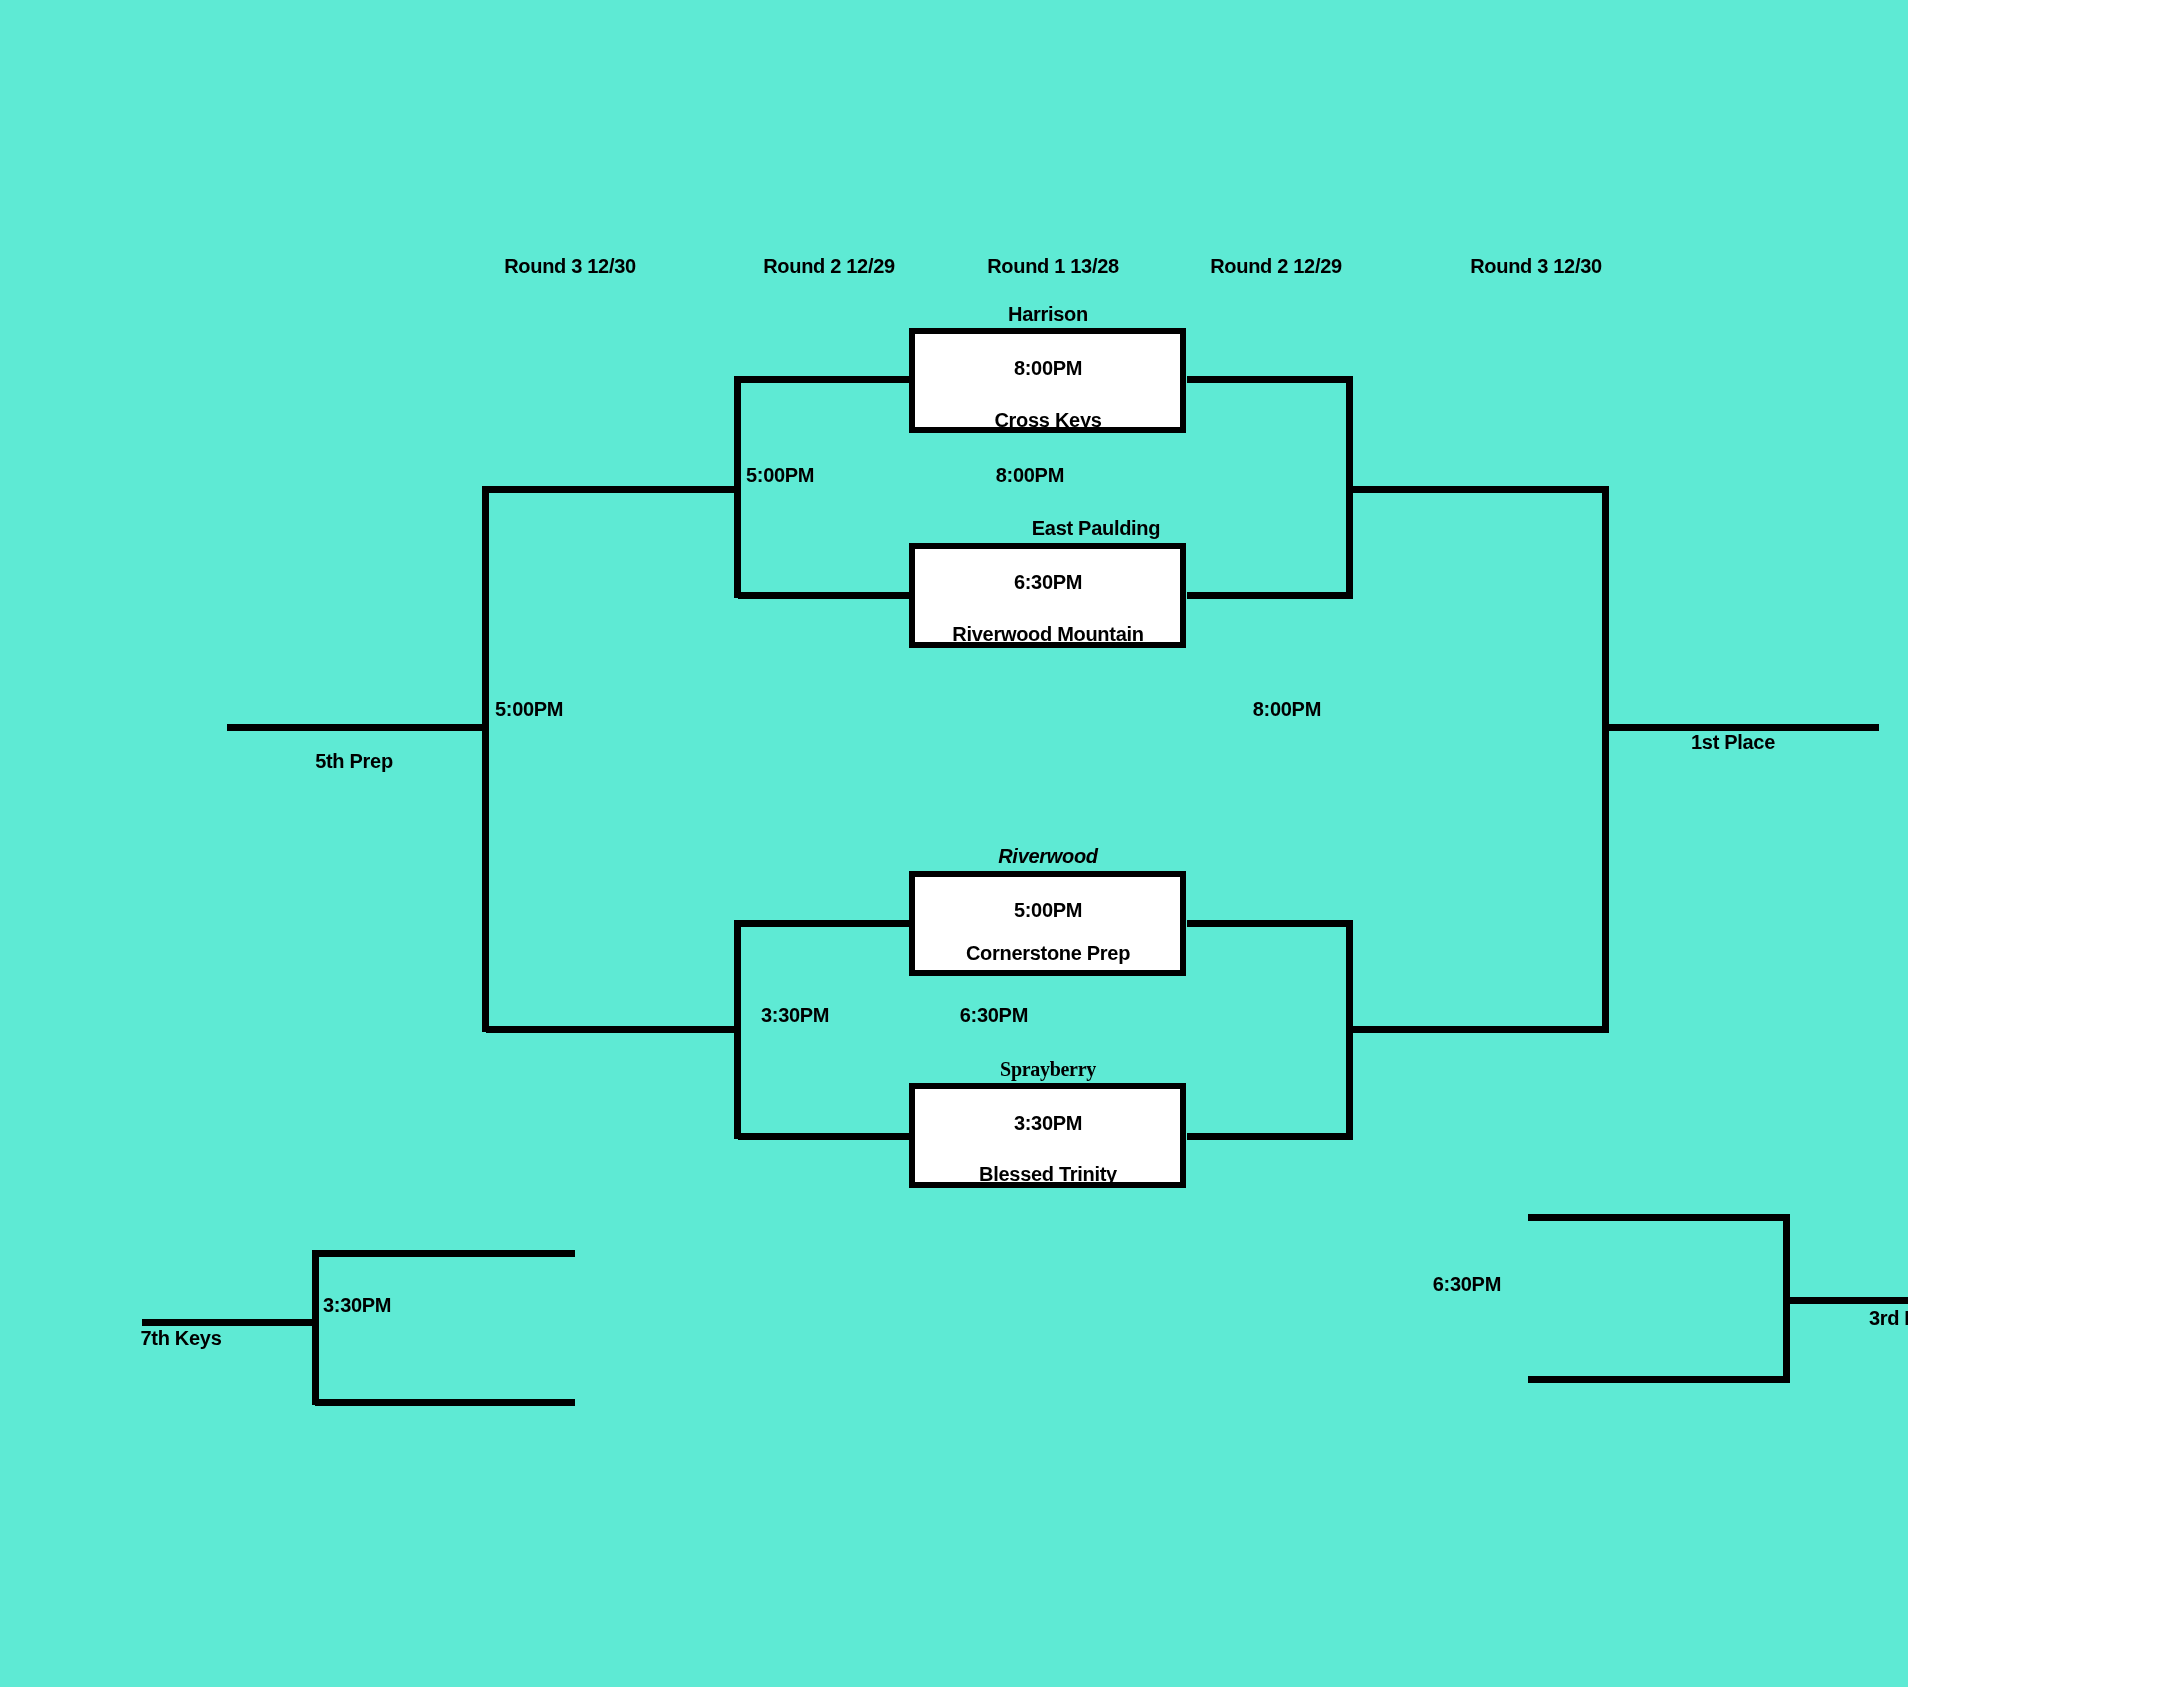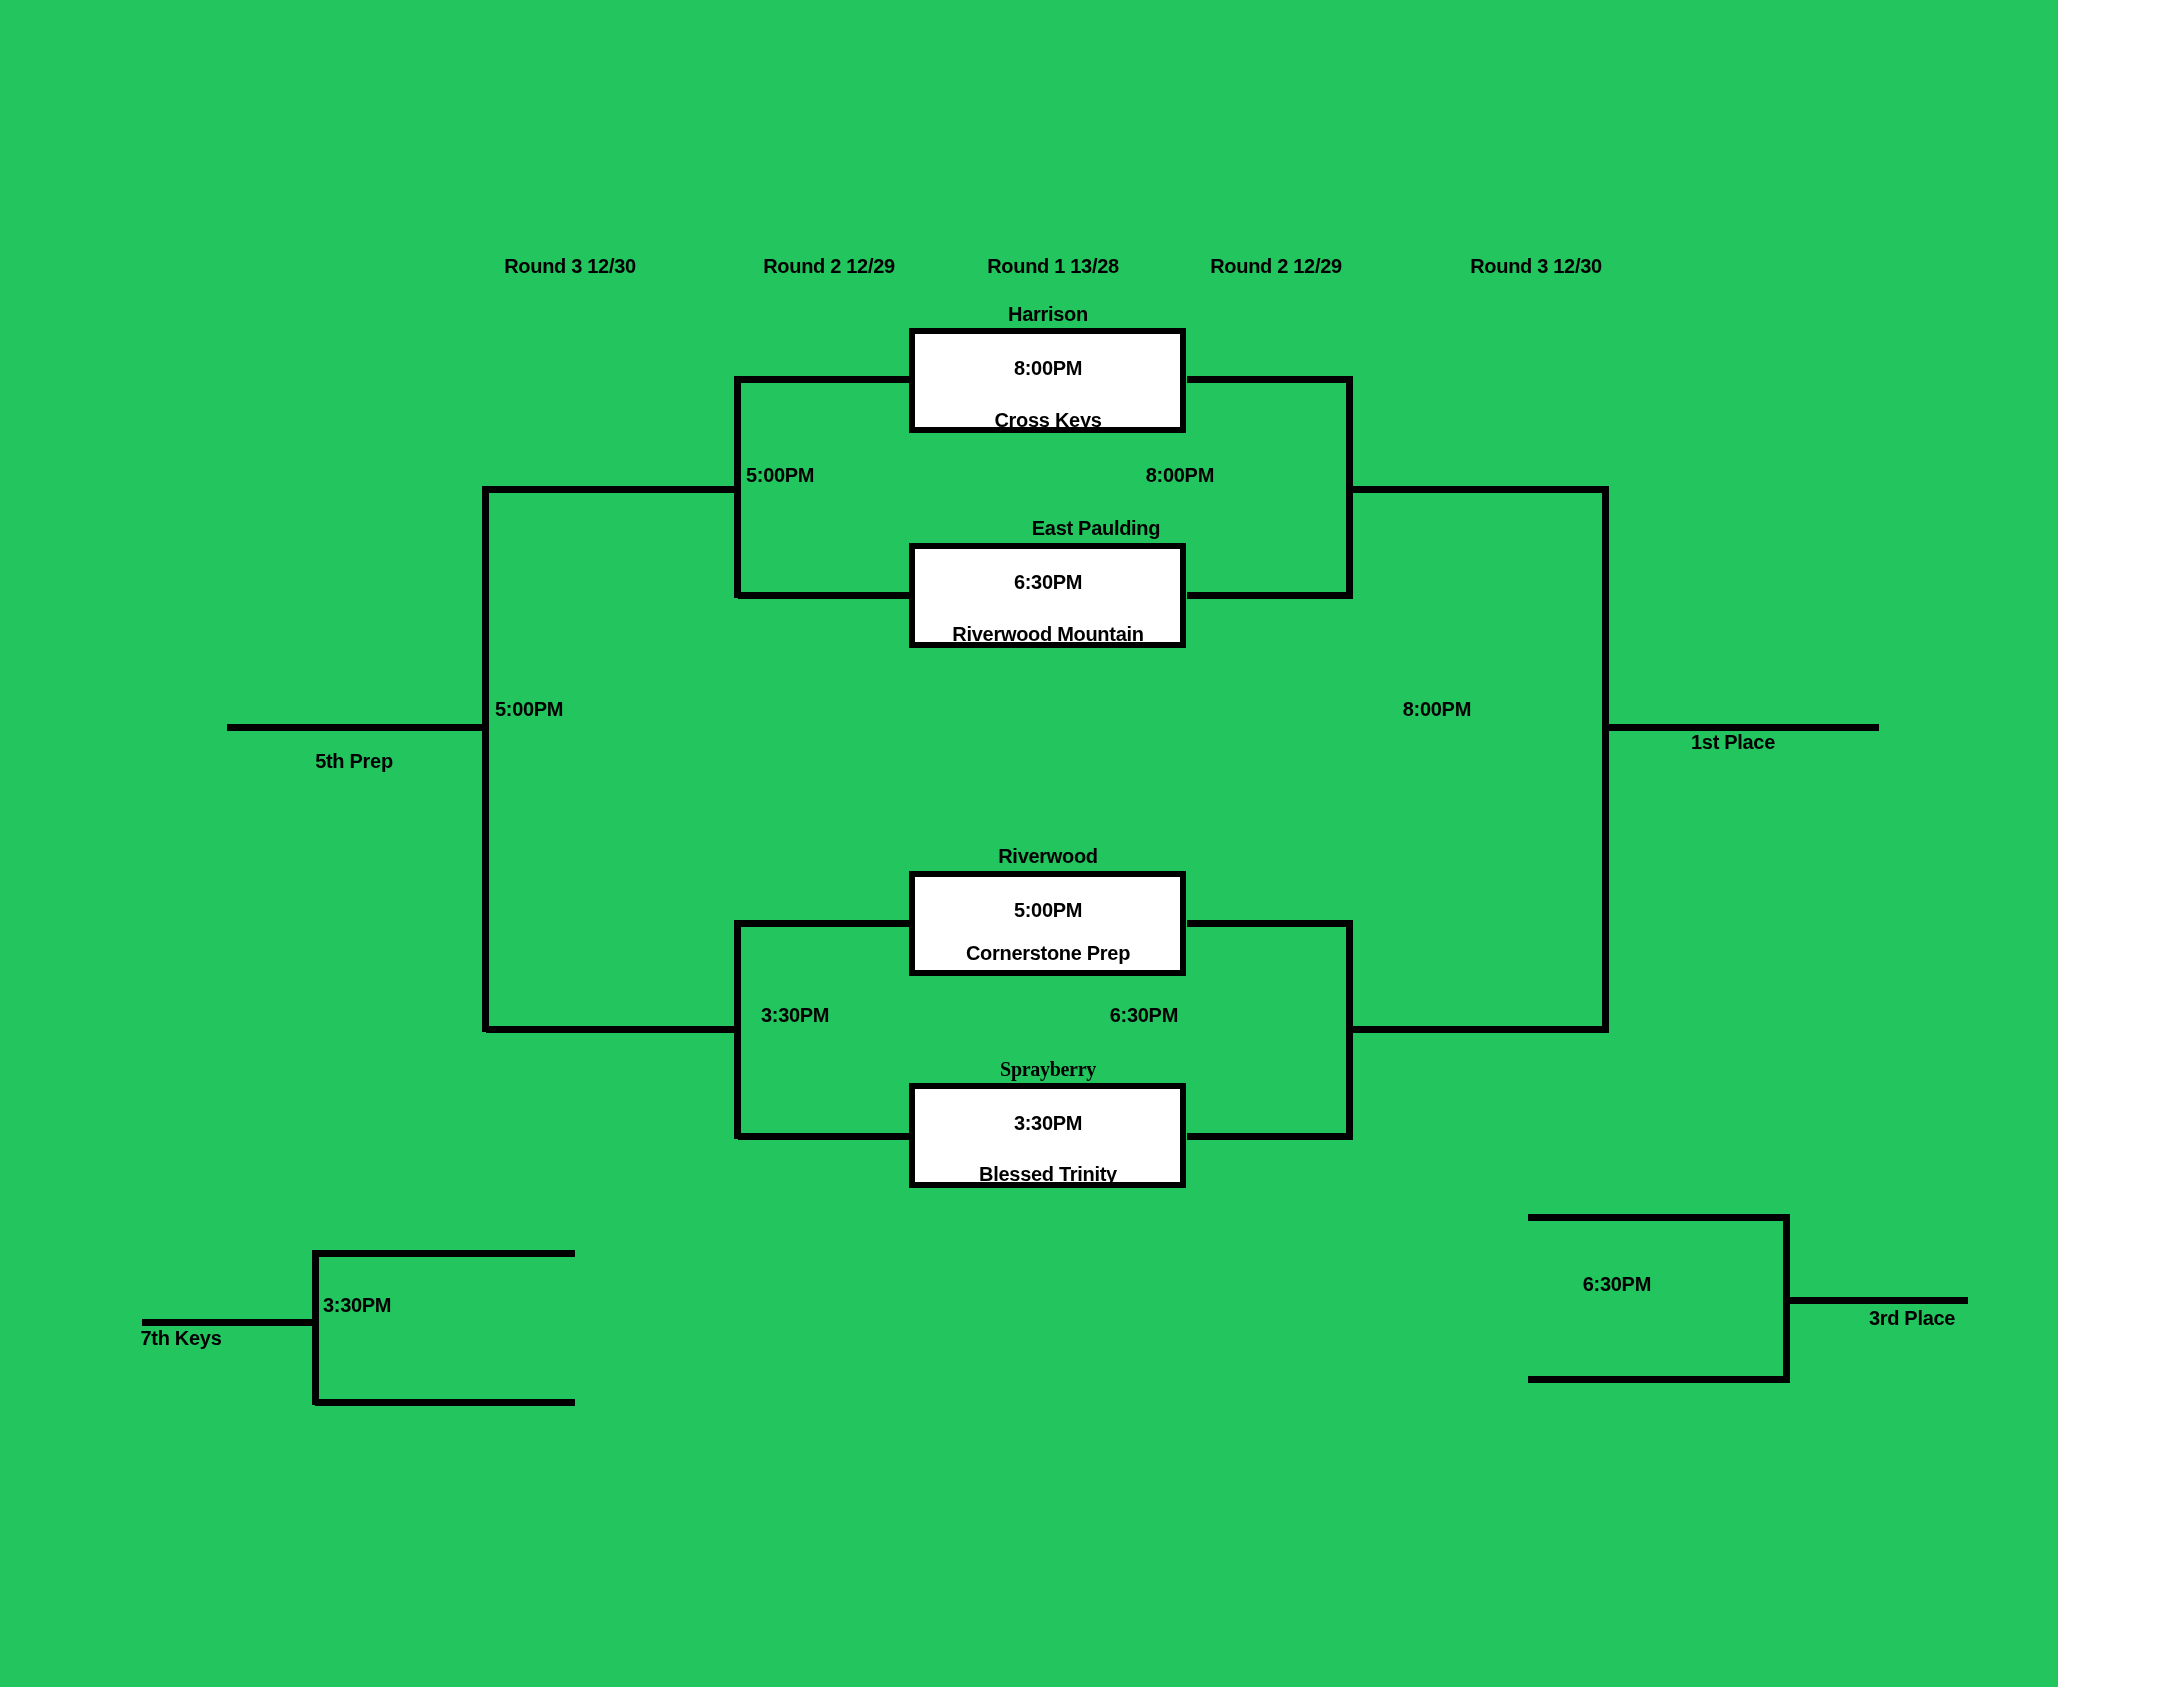--- a/index.html
+++ b/index.html
@@ -2,23 +2,23 @@
 <html style="font-size:10.6px"><head>
 <meta charset="utf-8">
 <style>
   html, body {
     margin: 0;
     padding: 0;
     background: #ffffff;
   }
   #canvas {
     position: relative;
-    width: 2058px;
+    width: 1908px;
     height: 1687px;
-    background: #22c55e;
+    background: #5eead4;
     font-family: "Liberation Sans", "DejaVu Sans", sans-serif;
     overflow: hidden;
     text-align: center;
   }
   .h {               
     position: absolute;
     height: 6.6px;
     background: #000;
   }
   .v {               
@@ -62,21 +62,21 @@
   <div class="match-box" style="top:1083px;"></div>
 
   <div class="lbl ctr" style="left:1048px; top:302px;">Harrison</div>
   <div class="lbl ctr" style="left:1048px; top:356px;">8:00PM</div>
   <div class="lbl ctr" style="left:1048px; top:408px;">Cross Keys</div>
 
   <div class="lbl ctr" style="left:1048px; top:516px;margin-left:48px;">East Paulding</div>
   <div class="lbl ctr" style="left:1048px; top:570px;">6:30PM</div>
   <div class="lbl ctr" style="left:1048px; top:622px;">Riverwood Mountain</div>
 
-  <div class="lbl ctr" style="left:1048px; top:844px;">Riverwood</div>
+  <div class="lbl ctr" style="left:1048px; top:844px;font-style:italic;">Riverwood</div>
   <div class="lbl ctr" style="left:1048px; top:898px;">5:00PM</div>
   <div class="lbl ctr" style="left:1048px; top:941px;">Cornerstone Prep</div>
 
   <div class="lbl ctr" style="left:1048px; top:1057px;font-family:Liberation Serif, serif;">Sprayberry</div>
   <div class="lbl ctr" style="left:1048px; top:1111px;">3:30PM</div>
   <div class="lbl ctr" style="left:1048px; top:1162px;">Blessed Trinity</div>
 
   <div class="h" style="left:738px; top:376px;  width:171px;"></div>
   <div class="h" style="left:1187px; top:376px;  width:166px;"></div>
   <div class="h" style="left:738px; top:592px;  width:171px;"></div>

